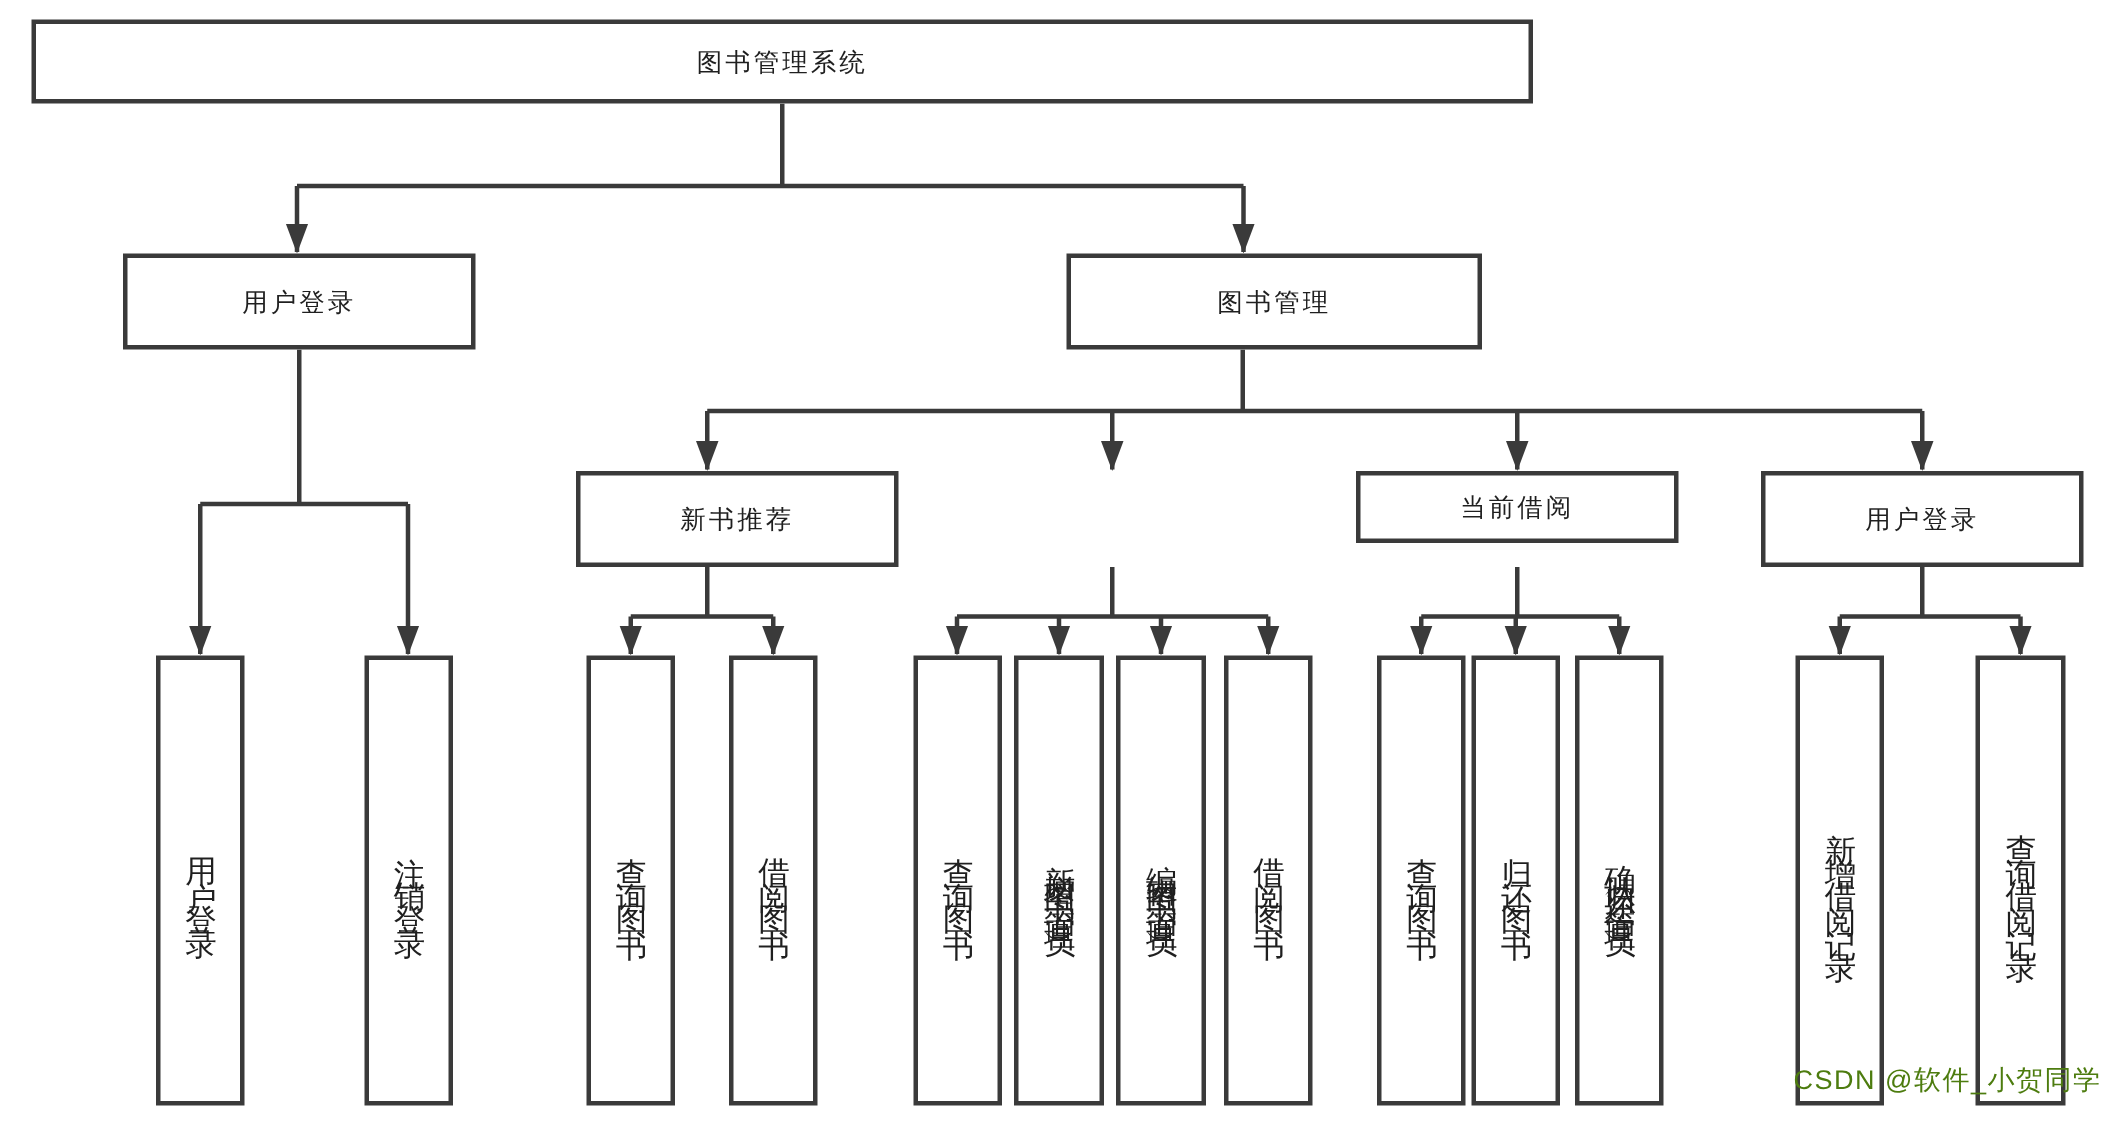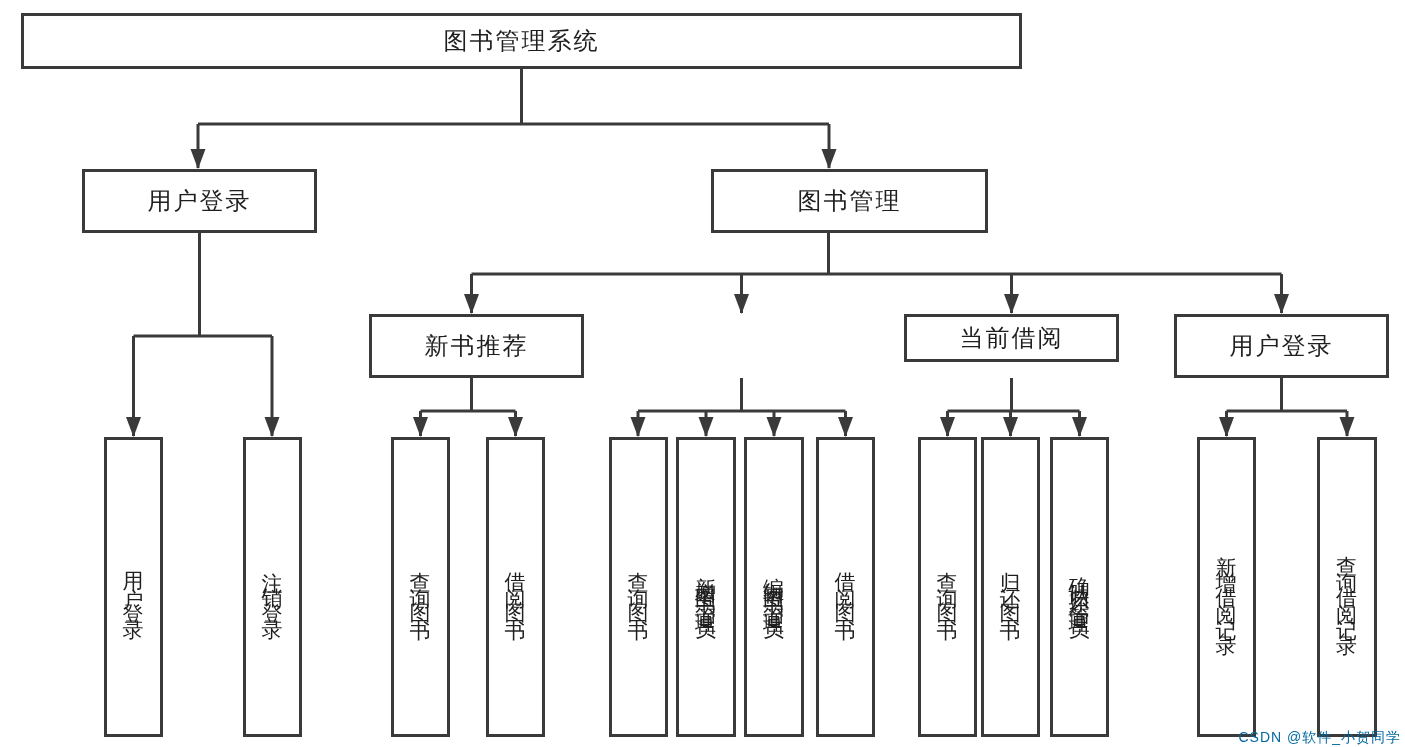--- a/index.html
+++ b/index.html
@@ -5,27 +5,27 @@
   html,body{margin:0;padding:0;background:#ffffff;}
   #stage{
     position:relative;width:1405px;height:747px;background:#ffffff;overflow:hidden;
     font-family:"Liberation Sans","DejaVu Sans",sans-serif;color:#1f1f1f;
   }
   #wires{position:absolute;left:0;top:0;width:1405px;height:747px;}
   .node{
     position:absolute;background:#ffffff;border:3px solid #3a3a3a;box-sizing:border-box;
     display:flex;align-items:center;justify-content:center;
   }
-  .node.h .lbl{font-size:24px;letter-spacing:2px;white-space:nowrap;}
+  .node.h .lbl{font-size:17px;letter-spacing:2px;white-space:nowrap;}
   .node.v .lbl{
     writing-mode:vertical-rl;font-size:21px;line-height:1;white-space:nowrap;
   }
   #watermark{
-    position:absolute;right:4px;bottom:0;font-size:14px;letter-spacing:1px;
-    color:#0369a1;z-index:5;white-space:nowrap;
+    position:absolute;right:4px;bottom:15px;font-size:18px;letter-spacing:1px;
+    color:#4d7c0f;z-index:5;white-space:nowrap;
   }
 </style>
 </head>
 <body>
 
 <div id="stage">
 
   <svg id="wires" viewBox="0 0 1405 747" xmlns="http://www.w3.org/2000/svg">
     <defs>
       <marker id="arr" markerUnits="userSpaceOnUse" markerWidth="24" markerHeight="20" refX="19" refY="10" orient="auto">
@@ -69,21 +69,21 @@
     <span class="lbl">图书管理系统</span>
   </div>
 
   <div class="node h" style="left:82px;top:169px;width:235px;height:64px">
     <span class="lbl">用户登录</span>
   </div>
   <div class="node h" style="left:711px;top:169px;width:277px;height:64px">
     <span class="lbl">图书管理</span>
   </div>
 
-  <div class="node h" style="left:369px;top:314px;width:215px;height:64px">
+  <div class="node h" style="left:384px;top:314px;width:215px;height:64px">
     <span class="lbl">新书推荐</span>
   </div>
   <div class="node h" style="left:904px;top:314px;width:215px;height:48px">
     <span class="lbl">当前借阅</span>
   </div>
   <div class="node h" style="left:1174px;top:314px;width:215px;height:64px">
     <span class="lbl">用户登录</span>
   </div>
 
   <div class="node v" style="left:104px;top:437px;width:59px;height:300px">

